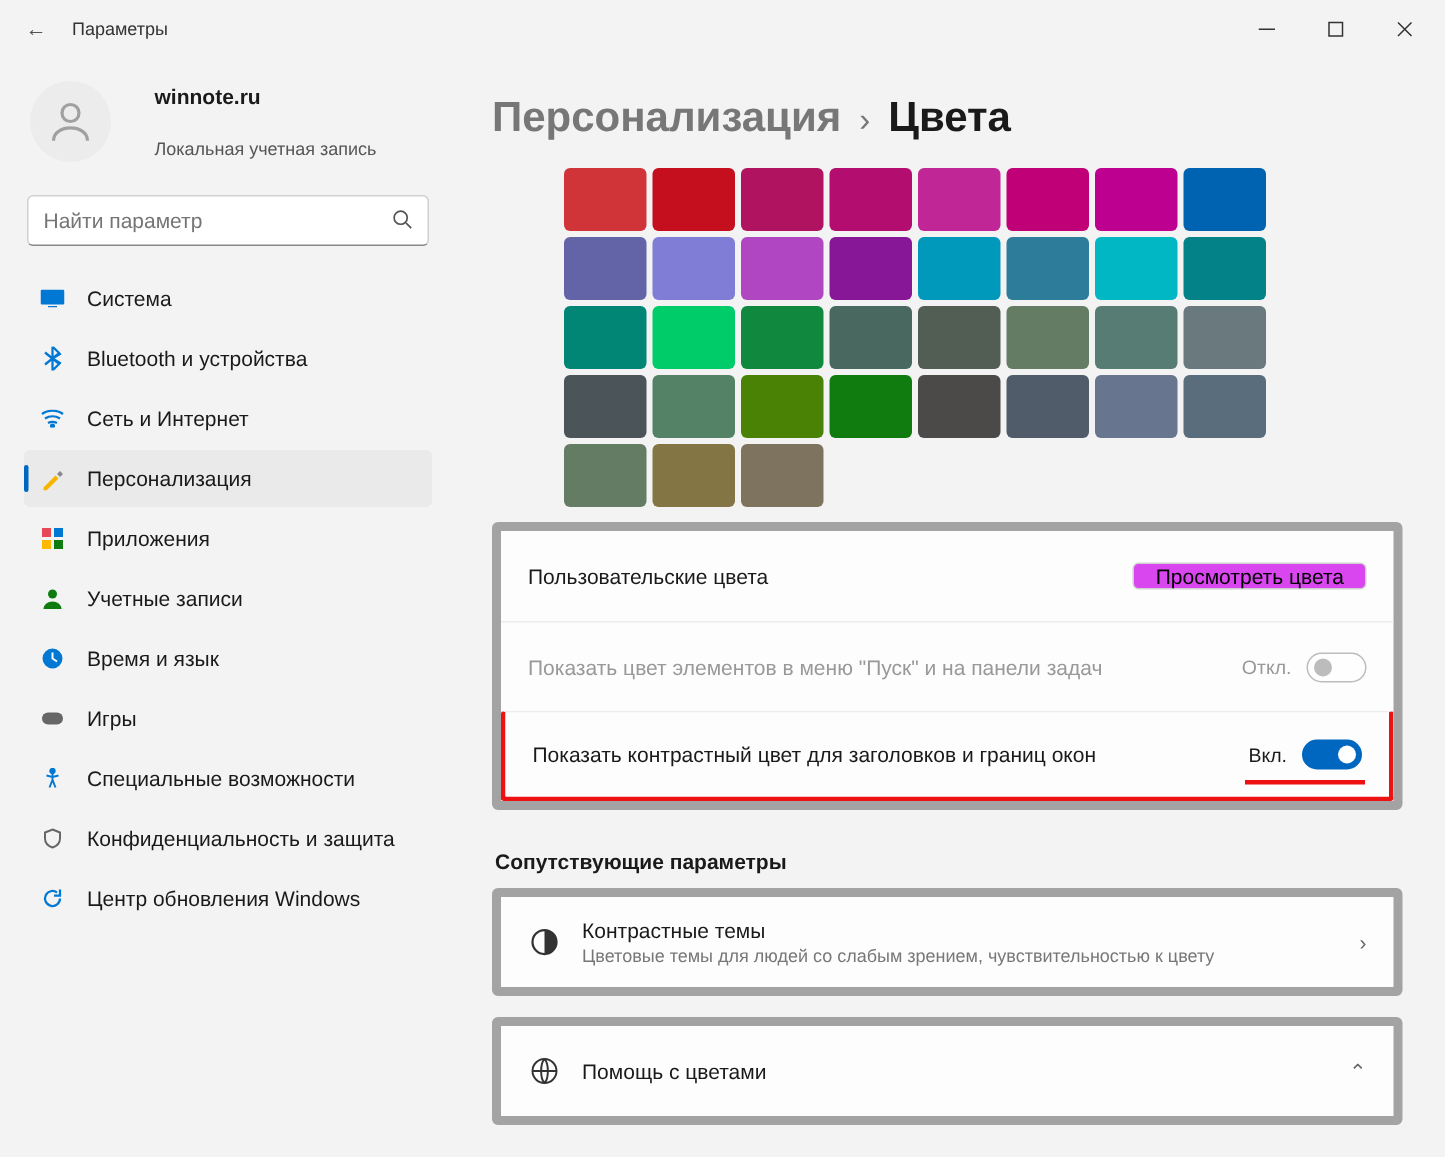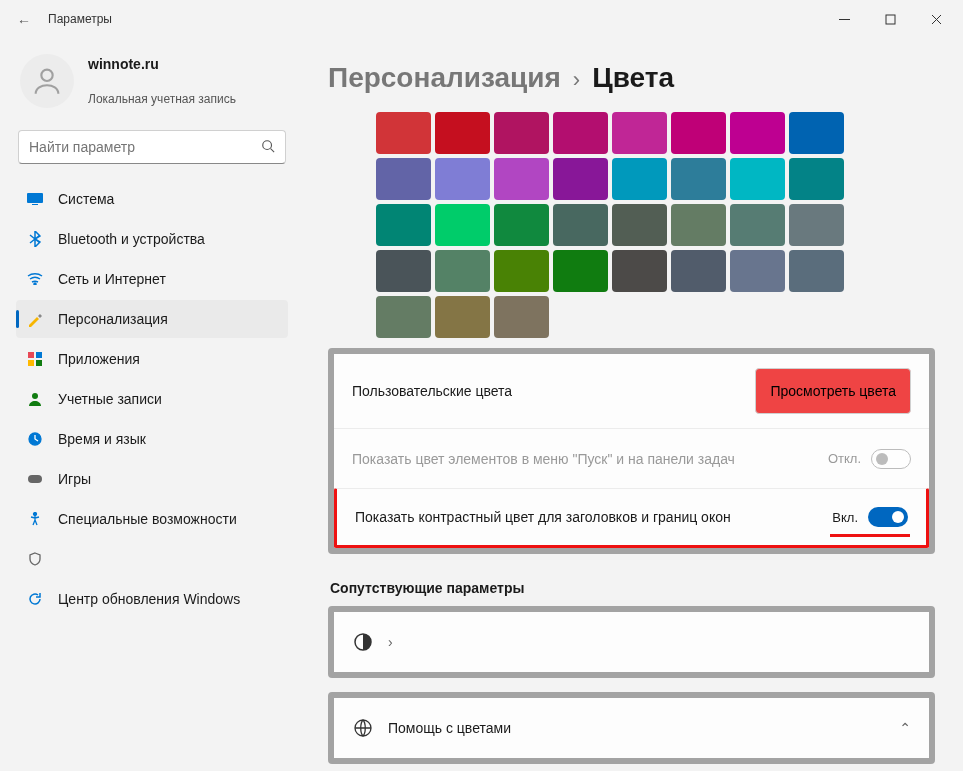--- a/index.html
+++ b/index.html
@@ -32,21 +32,21 @@
 .winbtn svg { width: 11px; height: 11px; }
 
 .body { flex: 1; display: flex; min-height: 0; }
 
 .sidebar {
   width: 300px;
   padding: 10px 8px 10px 12px;
   display: flex;
   flex-direction: column;
 }
-.profile { display: flex; align-items: center; gap: 14px; padding: 6px 8px 18px 8px; }
+.profile { display: flex; align-items: center; gap: 29px; padding: 6px 8px 18px 8px; }
 .avatar {
   width: 54px; height: 54px; border-radius: 50%;
   background: #ececec; display: flex; align-items: center; justify-content: center;
 }
 .avatar svg { width: 34px; height: 34px; }
 .profile .name { font-weight: 600; font-size: 14px; }
 .profile .sub { font-size: 12px; color: #555; margin-top: 20px; }
 
 .search {
   margin: 4px 6px 16px 6px;
@@ -109,22 +109,22 @@
   padding: 14px 18px;
   gap: 14px;
   min-height: 60px;
 }
 .row + .row { border-top: 1px solid #ececec; }
 .row .rlabel { flex: 1; font-size: 14px; }
 .row .rlabel.disabled { color: #999; }
 .row .rsub { font-size: 12px; color: #777; margin-top: 2px; }
 .row .ricon { width: 22px; display: flex; align-items: center; justify-content: center; }
 .btn {
-  border: 1px solid #d0d0d0; background: #ef4444; border-radius: 4px;
-  padding: 14px 14px; font-size: 14px; cursor: pointer;
+  border: 1px solid #d0d0d0; background: #d946ef; border-radius: 4px;
+  padding: 0 14px; font-size: 14px; cursor: pointer;
 }
 .toggle-wrap { display: flex; align-items: center; gap: 10px; }
 .toggle-label { font-size: 13px; }
 .toggle {
   width: 40px; height: 20px; border-radius: 10px; position: relative; cursor: pointer;
 }
 .toggle.on { background: #0067c0; }
 .toggle.off { background: #fff; border: 1px solid #888; }
 .toggle::after {
   content: ""; position: absolute; width: 12px; height: 12px; border-radius: 50%;
@@ -273,20 +273,21 @@
               </svg>
             </span>
             <span class="nlabel">Специальные возможности</span>
           </div>
           <div class="nav-item">
             <span class="nicon">
               <svg width="12" height="14" viewBox="0 0 12 14" fill="none" stroke="#666" stroke-width="1.3">
                 <path d="M6 1l5 2v4c0 3-2 5-5 6-3-1-5-3-5-6V3l5-2z"></path>
               </svg>
             </span>
+            <span class="nlabel">Конфиденциальность и защита</span>
           </div>
           <div class="nav-item">
             <span class="nicon">
               <svg width="14" height="14" viewBox="0 0 14 14" fill="none" stroke="#0078d4" stroke-width="1.5">
                 <path d="M12 7a5 5 0 1 1-2-4M12 1v4h-4"></path>
               </svg>
             </span>
             <span class="nlabel">Центр обновления Windows</span>
           </div>
         </div>
@@ -364,20 +365,24 @@
       <div class="section-title">Сопутствующие параметры</div>
 
       <div class="card">
         <div class="row">
           <div class="ricon">
             <svg width="20" height="20" viewBox="0 0 20 20">
                 <circle cx="10" cy="10" r="8" fill="none" stroke="#333" stroke-width="1.5"></circle>
                 <path d="M10 2 a8 8 0 0 1 0 16 Z" fill="#333"></path>
               </svg>
           </div>
+          <div class="rlabel">
+            <div>Контрастные темы</div>
+            <div class="rsub">Цветовые темы для людей со слабым зрением, чувствительностью к цвету</div>
+          </div>
           <span class="chev">›</span>
         </div>
       </div>
 
       <div class="card" style="margin-top:14px">
         <div class="row">
           <div class="ricon">
             <svg width="20" height="20" viewBox="0 0 20 20" fill="none" stroke="#333" stroke-width="1.3">
                 <circle cx="10" cy="10" r="8"></circle>
                 <path d="M2 10h16M10 2c3 3 3 13 0 16M10 2c-3 3-3 13 0 16"></path>

